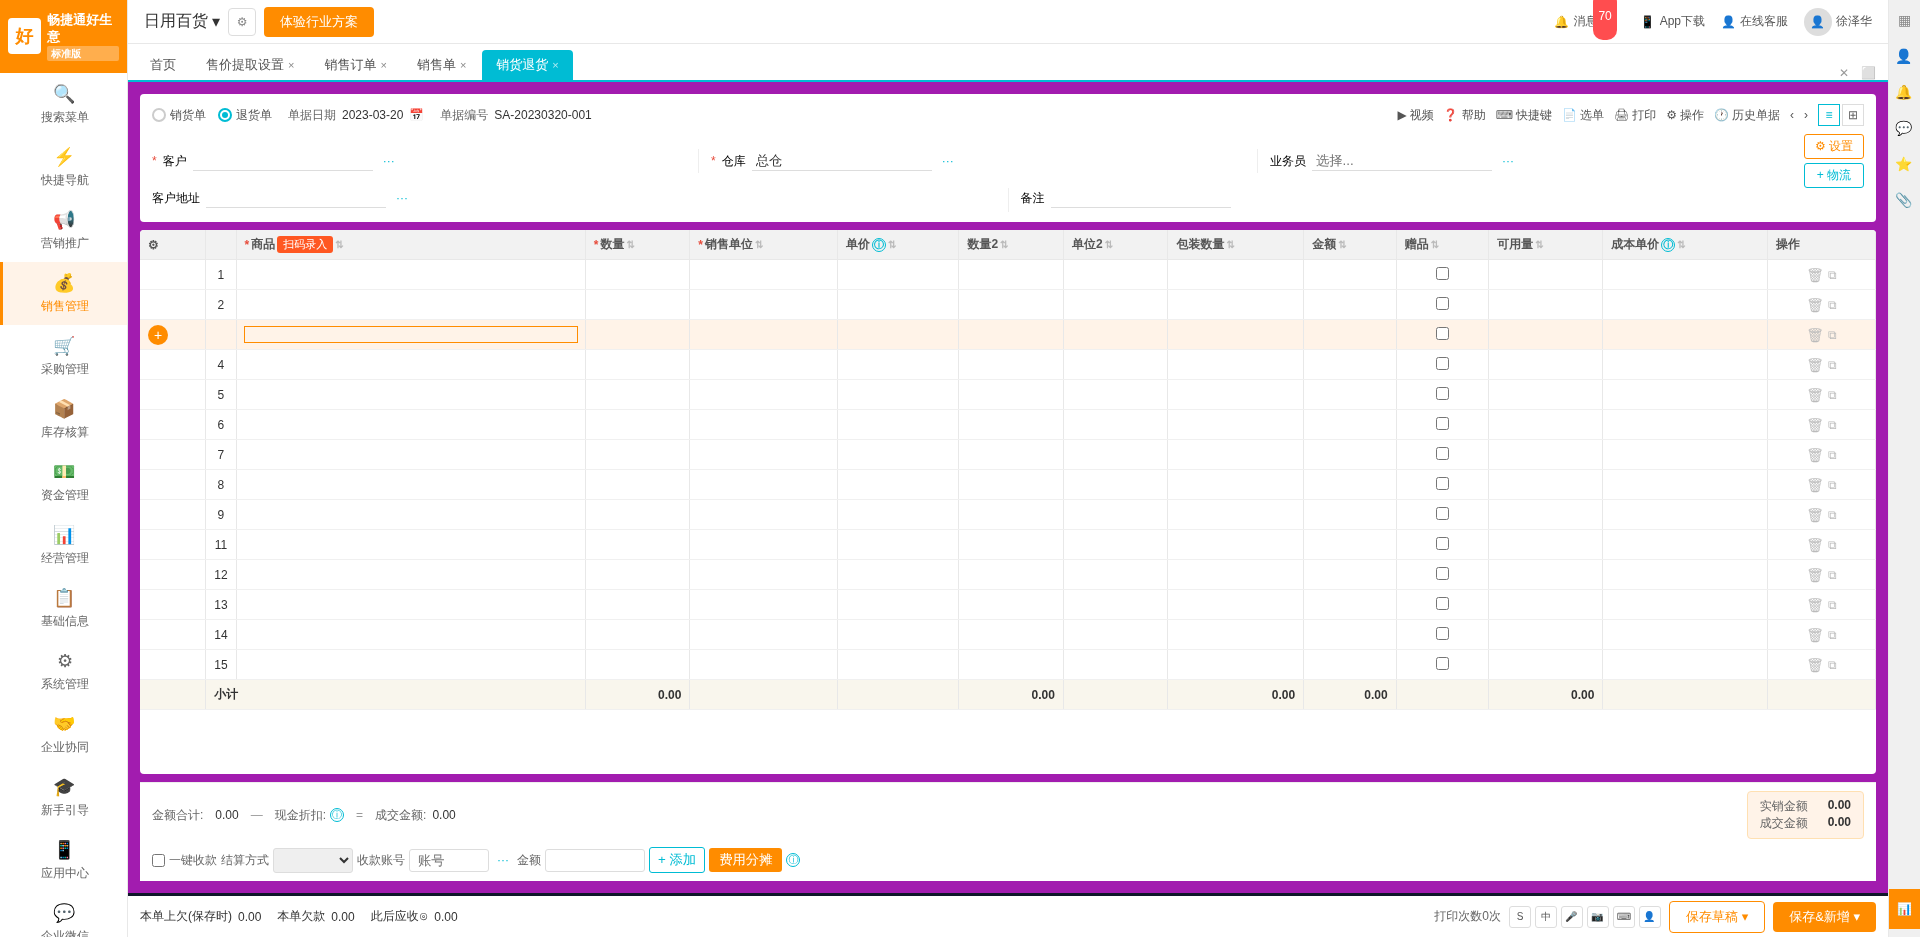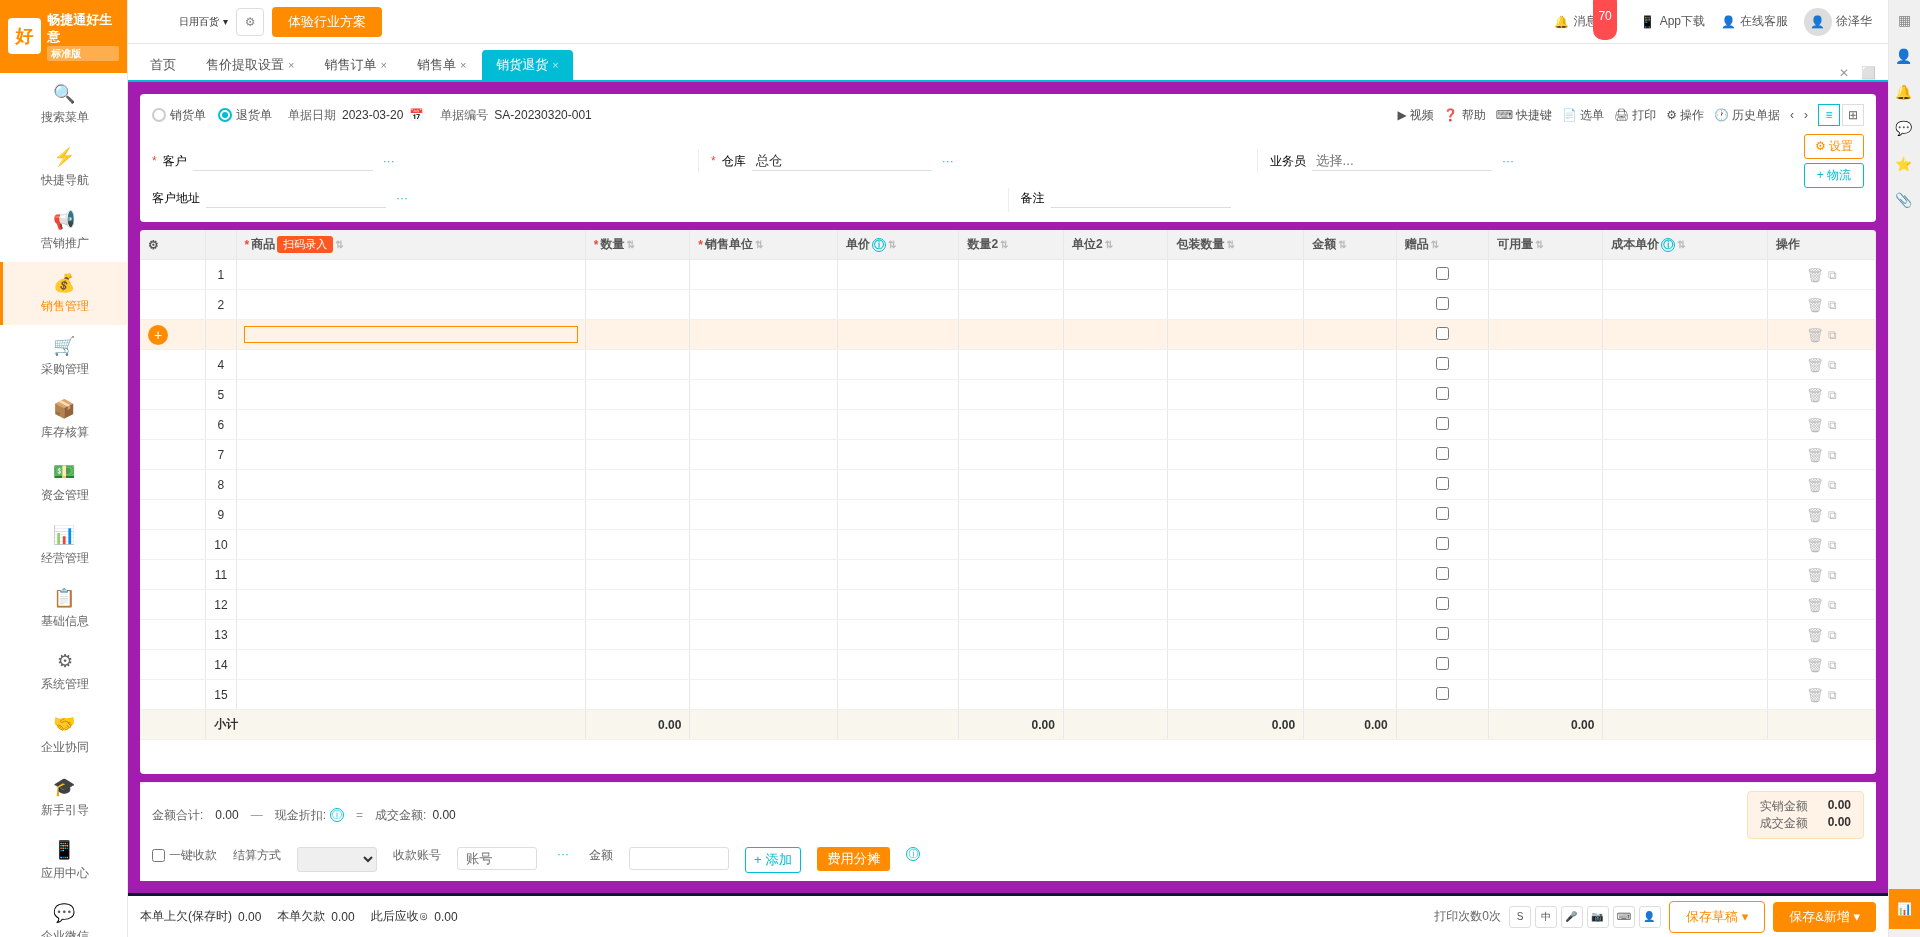--- a/index.html
+++ b/index.html
@@ -14,21 +14,21 @@
     .sidebar-item { display: flex; flex-direction: column; align-items: center; padding: 10px 4px; cursor: pointer; color: #666; font-size: 12px; gap: 4px; border-left: 3px solid transparent; }
     .sidebar-item.active { background: #fff3e8; color: #ff8c00; border-left: 3px solid #ff8c00; }
     .sidebar-item .si-icon { font-size: 18px; }
 
     
     .main { flex: 1; display: flex; flex-direction: column; height: 100%; overflow: hidden; }
 
     
     .topbar { height: 44px; background: #fff; border-bottom: 1px solid #e8e8e8; display: flex; align-items: center; padding: 0 16px; gap: 12px; }
     .topbar-left { display: flex; align-items: center; gap: 8px; flex: 1; }
-    .daily-goods { display: flex; align-items: center; gap: 4px; color: #333; font-size: 10px; margin-left: 35px; }
+    .daily-goods { display: flex; align-items: center; gap: 4px; color: #333; font-size: 16px; }
     .topbar-gear { width: 28px; height: 28px; display: flex; align-items: center; justify-content: center; color: #888; cursor: pointer; border: 1px solid #ddd; border-radius: 4px; }
     .experience-btn { background: #ff8c00; color: #fff; border: none; border-radius: 4px; padding: 6px 16px; cursor: pointer; font-size: 13px; }
     .topbar-right { display: flex; align-items: center; gap: 16px; }
     .topbar-icon-btn { display: flex; align-items: center; gap: 4px; color: #555; cursor: pointer; font-size: 12px; }
     .notification-badge { background: #ff4d4f; color: #fff; border-radius: 10px; font-size: 12px; padding: 17px 5px; position: relative; top: -6px; left: -8px; }
     .user-avatar { width: 28px; height: 28px; border-radius: 50%; background: #ddd; display: flex; align-items: center; justify-content: center; color: #888; }
 
     
     .tabs { height: 38px; background: #fff; border-bottom: 2px solid #00bcd4; display: flex; align-items: flex-end; padding: 0 8px; gap: 2px; }
     .tab { padding: 6px 14px; cursor: pointer; font-size: 13px; border-radius: 4px 4px 0 0; color: #555; display: flex; align-items: center; gap: 4px; }
@@ -76,21 +76,21 @@
 
     
     .footer-area { background: #fff; padding: 8px 12px; border-top: 1px solid #eee; }
     .footer-row1 { display: flex; align-items: center; gap: 12px; margin-bottom: 8px; }
     .amount-label { color: #666; }
     .amount-value { color: #333; }
     .minus-sign { color: #999; }
     .equals-sign { color: #999; }
     .cash-discount { display: flex; align-items: center; gap: 4px; }
     .transaction-amount { display: flex; align-items: center; gap: 6px; }
-    .footer-row2 { display: flex; align-items: flex-start; gap: 16px; }
+    .footer-row2 { display: flex; align-items: center; gap: 4px; }
     .checkbox-label { display: flex; align-items: center; gap: 4px; color: #666; cursor: pointer; }
     .footer-input { border: 1px solid #ddd; border-radius: 3px; padding: 3px 8px; width: 120px; color: #333; }
     .add-fee-btn { background: none; border: 1px solid #00bcd4; color: #00bcd4; border-radius: 3px; padding: 3px 8px; cursor: pointer; }
     .fee-split-btn { background: #ff8c00; color: #fff; border: none; border-radius: 3px; padding: 3px 10px; cursor: pointer; }
 
     
     .bottom-bar { height: 44px; background: #fff; border-top: 3px solid #0f172a; display: flex; align-items: center; padding: 0 12px; gap: 16px; }
     .bottom-info { display: flex; align-items: center; gap: 6px; color: #666; font-size: 12px; }
     .bottom-info span { color: #333; }
     .bottom-right { margin-left: auto; display: flex; align-items: center; gap: 8px; }
@@ -621,41 +621,20 @@
                 <td>
                   <div class="action-cell">
                     <button class="delete-btn">🗑</button>
                     <button class="copy-btn">⧉</button>
                   </div>
                 </td>
               </tr>
             <tr>
                 <td></td>
                 <td class="row-num">9</td>
-                <td></td>
-                <td></td>
-                <td></td>
-                <td></td>
-                <td></td>
-                <td></td>
-                <td></td>
-                <td></td>
-                <td class="checkbox-cell"><input type="checkbox" style=""></td>
-                <td></td>
-                <td></td>
-                <td>
-                  <div class="action-cell">
-                    <button class="delete-btn">🗑</button>
-                    <button class="copy-btn">⧉</button>
-                  </div>
-                </td>
-              </tr>
-            <tr>
-                <td></td>
-                <td class="row-num">10</td>
                 <td></td>
                 <td></td>
                 <td></td>
                 <td></td>
                 <td></td>
                 <td></td>
                 <td></td>
                 <td></td>
                 <td class="checkbox-cell"><input type="checkbox" style=""></td>
                 <td></td>

